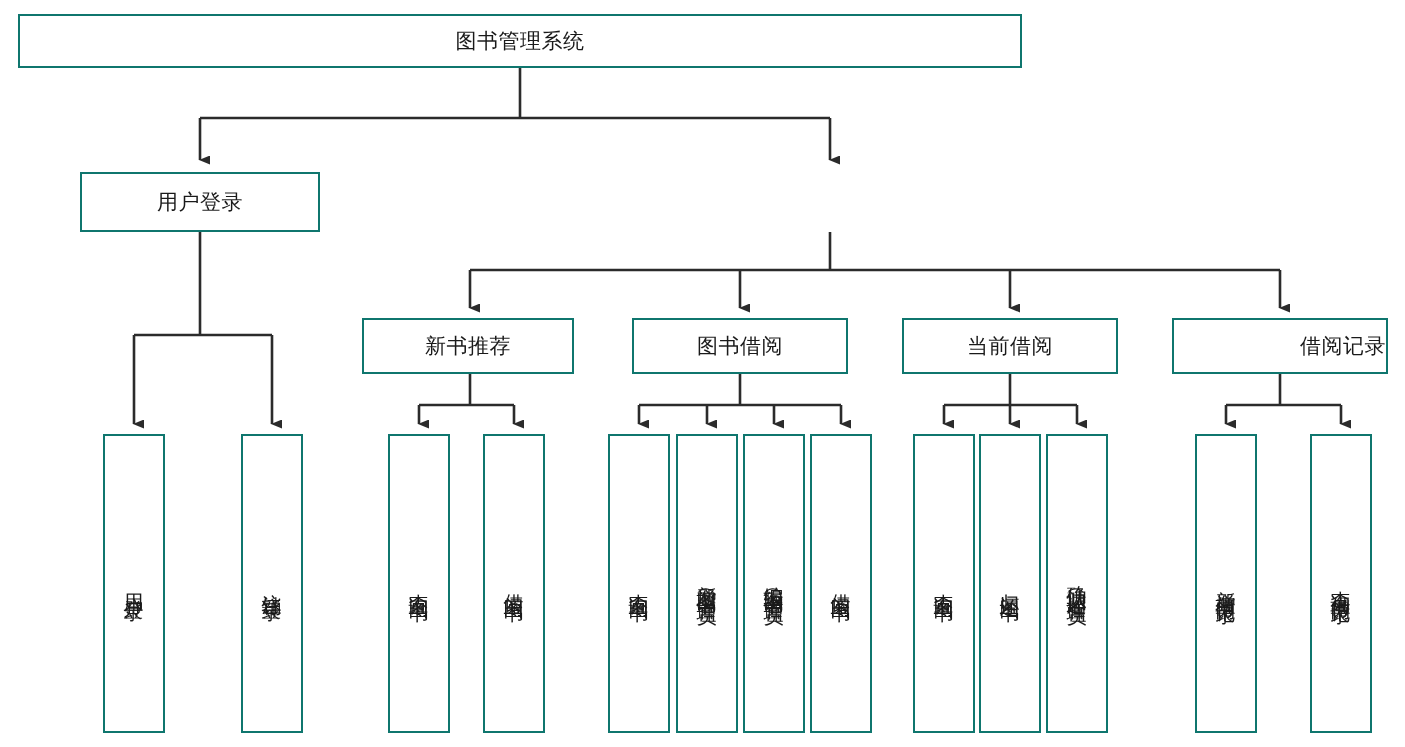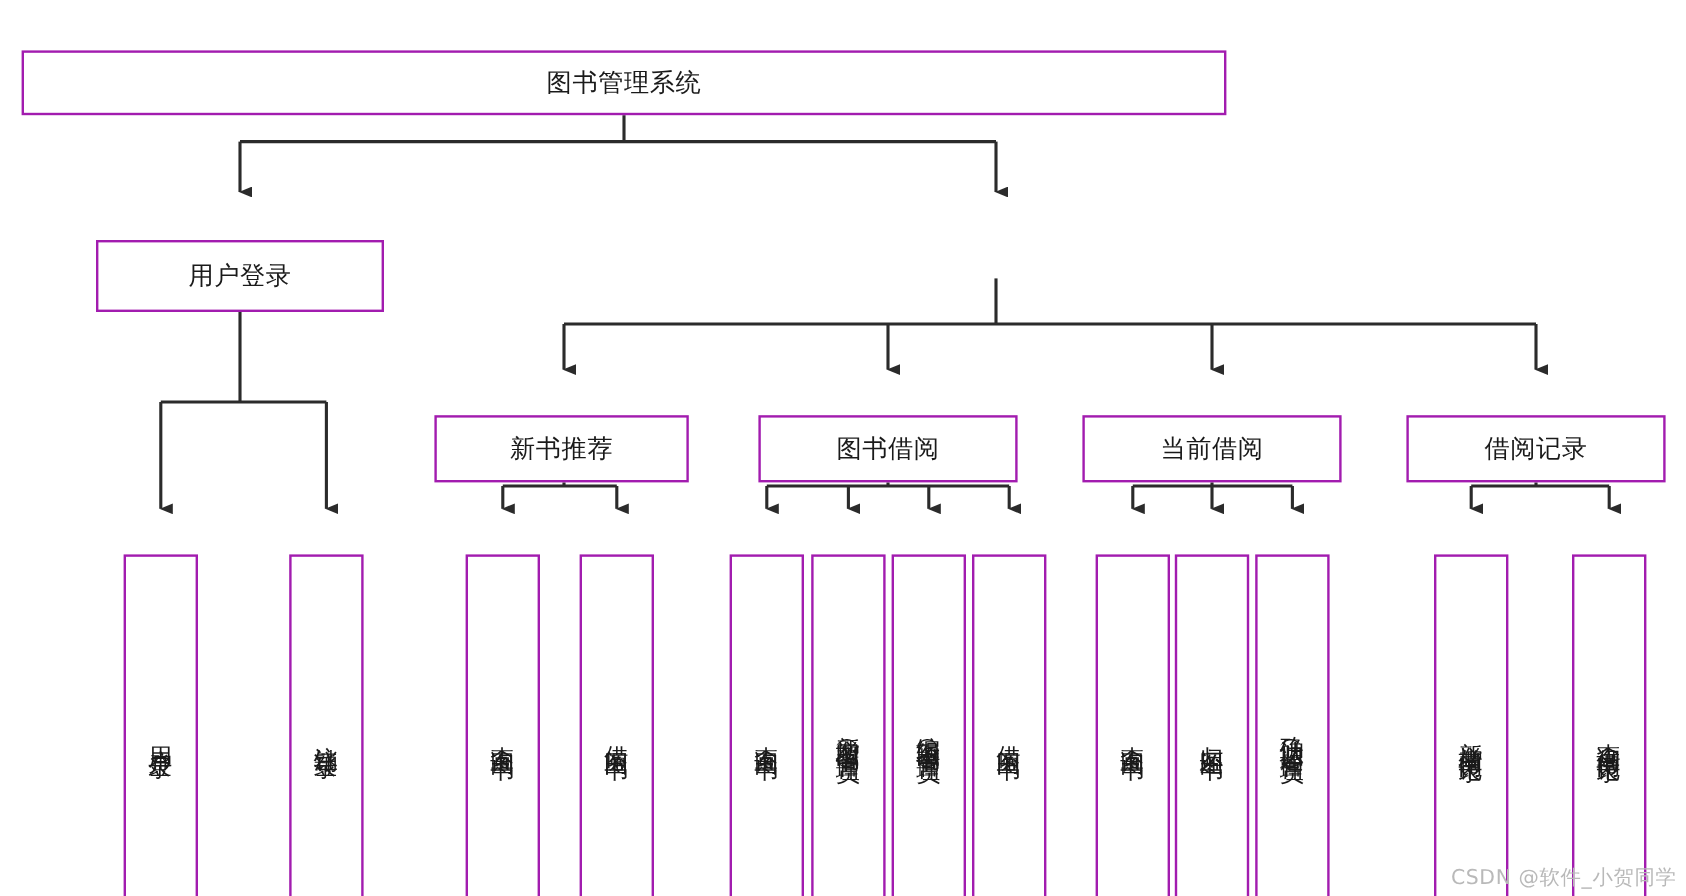--- a/index.html
+++ b/index.html
@@ -22,27 +22,26 @@
     position: absolute;
     left: 0;
     top: 0;
     width: 1405px;
     height: 747px;
     pointer-events: none;
   }
   .node {
     position: absolute;
     box-sizing: border-box;
-    border: 2px solid #a21caf;
+    border: 2px solid #0f766e;
     background: #ffffff;
     display: flex;
     align-items: center;
     justify-content: center;
     color: #1a1a1a;
-    margin-top: 28px;
   }
   .node-label {
     font-size: 21px;
     line-height: 1.15;
     letter-spacing: 0.5px;
     white-space: nowrap;
     color: #1a1a1a;
   }
   
   .node.horiz .node-label {
@@ -142,21 +141,21 @@
   </div>
 
   <div class="node horiz" style="left:902px; top:318px; width:216px; height:56px;">
     <span class="node-label">当前借阅</span>
   </div>
 
   <div class="node horiz" style="left:632px; top:318px; width:216px; height:56px;">
     <span class="node-label">图书借阅</span>
   </div>
 
-  <div class="node horiz" style="left:1172px; top:318px; width:216px; height:56px;">
+  <div class="node horiz" style="left:1172px; top:318px; width:216px; height:56px;justify-content:flex-end;">
     <span class="node-label">借阅记录</span>
   </div>
 
   <div class="node vert" style="left:103px; top:434px; width:62px; height:299px;">
     <span class="node-label">用户登录</span>
   </div>
 
   <div class="node vert" style="left:241px; top:434px; width:62px; height:299px;">
     <span class="node-label">注销登录</span>
   </div>
@@ -198,15 +197,14 @@
   </div>
 
   <div class="node vert" style="left:1195px; top:434px; width:62px; height:299px;">
     <span class="node-label">新增借阅记录</span>
   </div>
 
   <div class="node vert" style="left:1310px; top:434px; width:62px; height:299px;">
     <span class="node-label">查询借阅记录</span>
   </div>
 
-  <div id="watermark">CSDN @软件_小贺同学</div>
 
 </div>
 
 </body></html>

